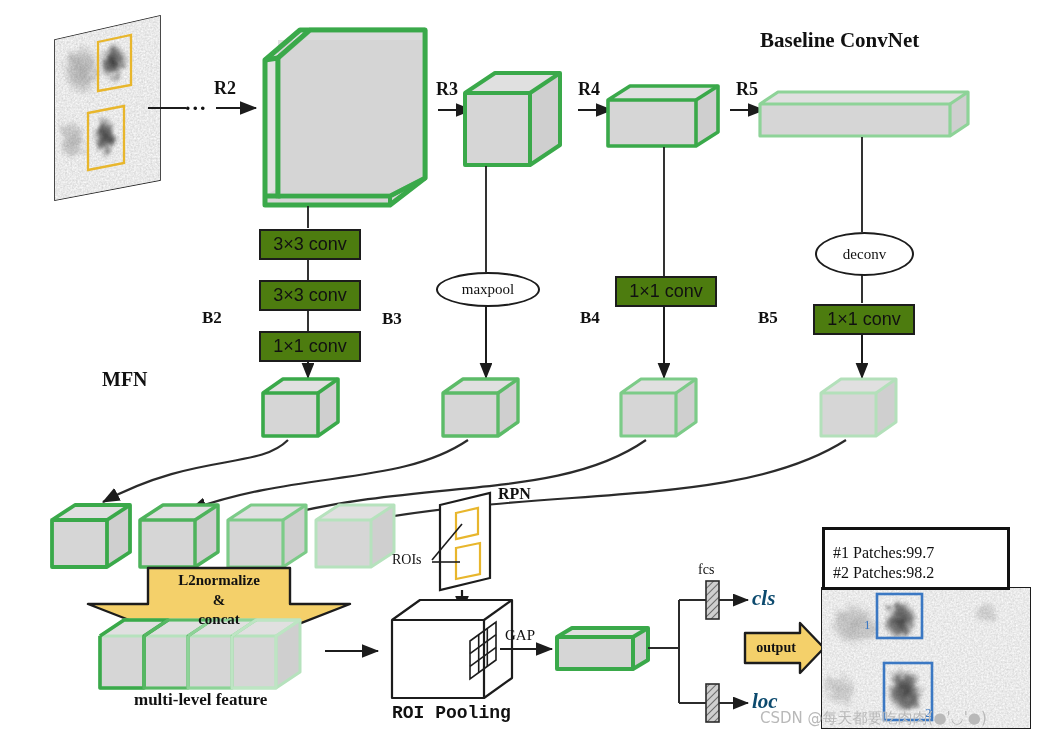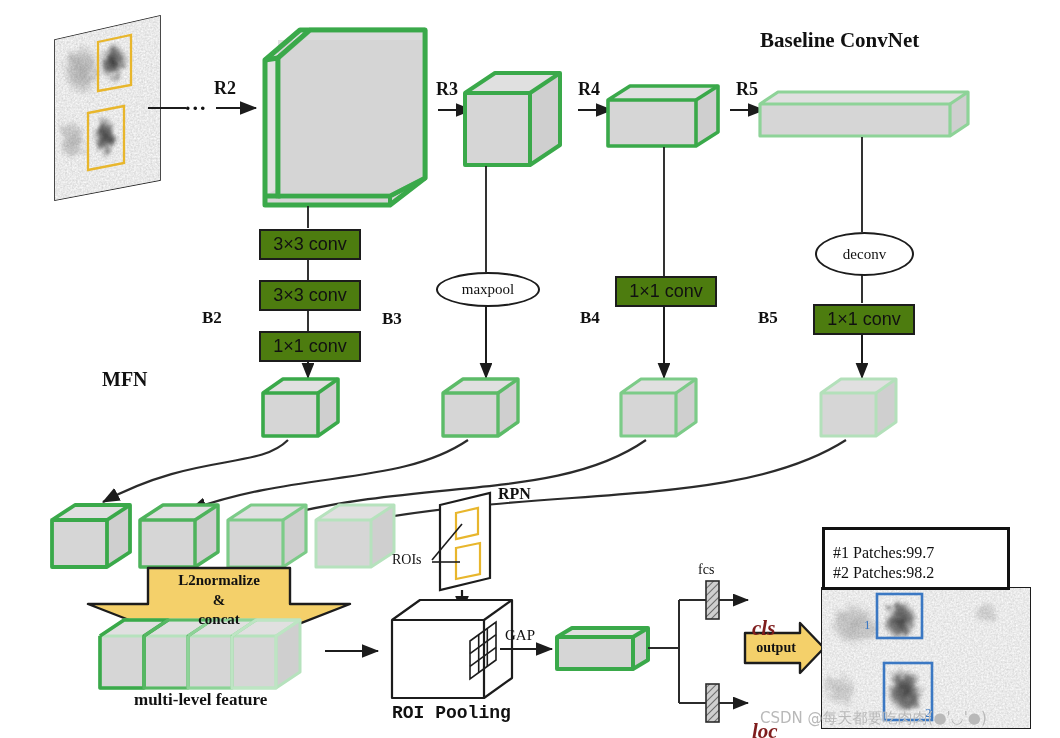--- a/index.html
+++ b/index.html
@@ -1,21 +1,21 @@
 <!DOCTYPE html>
 <html><head>
 <meta charset="utf-8">
 <style>
   html,body{margin:0;padding:0;background:#fff;}
   body{width:1060px;height:738px;position:relative;overflow:hidden;
        font-family:"Liberation Serif", serif;}
   #stage{position:absolute;left:0;top:0;width:1060px;height:738px;}
   svg{position:absolute;left:0;top:0;}
   .lbl{position:absolute;font-family:"Liberation Serif", serif;font-weight:bold;color:#111;white-space:nowrap;}
-  .lbl-it{position:absolute;font-family:"Liberation Serif", serif;font-style:italic;font-weight:bold;color:#7f1d1d;white-space:nowrap;margin-top:30px;}
+  .lbl-it{position:absolute;font-family:"Liberation Serif", serif;font-style:italic;font-weight:bold;color:#0c4a6e;white-space:nowrap;}
   .lbl-pl{position:absolute;font-family:"Liberation Serif", serif;color:#111;white-space:nowrap;}
   .opbox{position:absolute;border:2px solid #1c1c1c;background:#4d7c0f;
          display:flex;align-items:center;justify-content:center;
          font-family:Liberation Sans, sans-serif;font-size:18px;color:#111;}
   .opell{position:absolute;border:2px solid #1c1c1c;background:#fff;border-radius:50%;
          display:flex;align-items:center;justify-content:center;
          font-family:"Liberation Serif", serif;font-size:15px;color:#111;}
   .wm{position:absolute;color:#b9b9b9;font-family:"DejaVu Sans", sans-serif;font-size:15px;white-space:nowrap;}
   .legend{position:absolute;border:3px solid #111;background:#fff;padding:13px 8px 4px 8px;
           font-family:"Liberation Serif", serif;font-size:16px;line-height:1.25;color:#111;}

